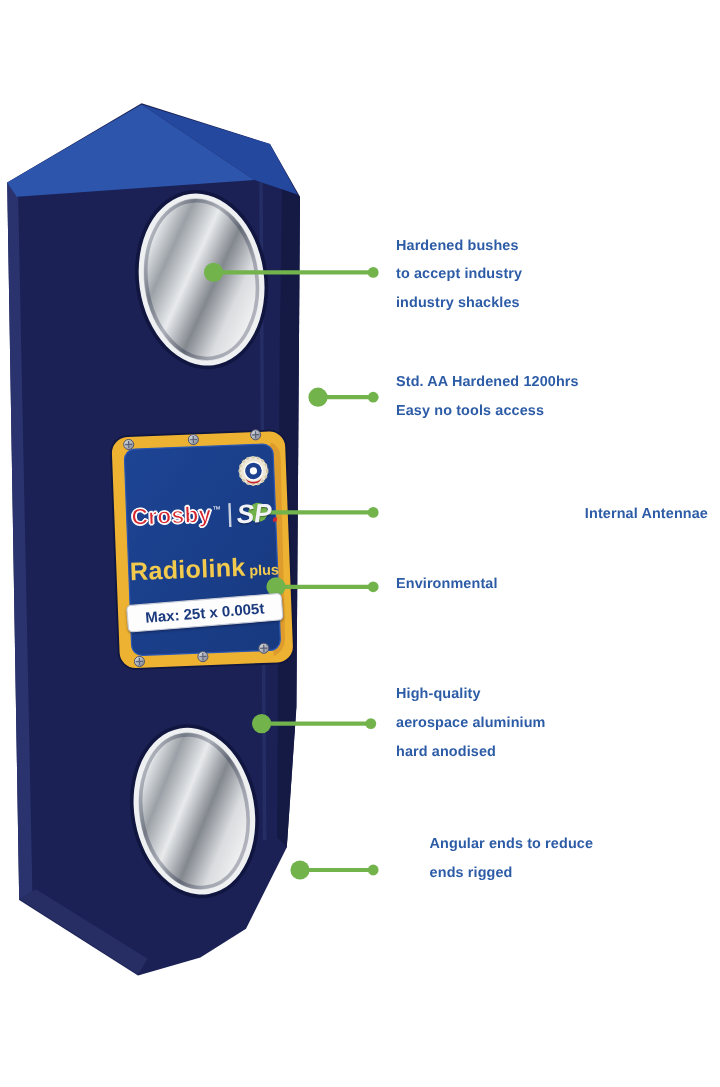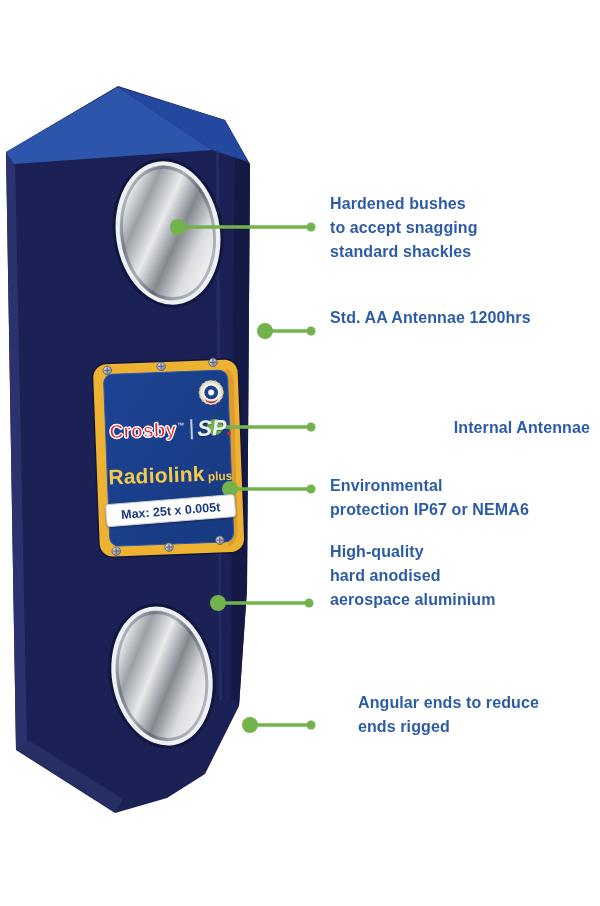--- a/index.html
+++ b/index.html
@@ -5,21 +5,21 @@
   html,body { margin:0; padding:0; background:#ffffff; }
   .stage {
     position:relative; width:600px; height:906px; background:#ffffff;
     overflow:hidden; font-family:"Liberation Sans", sans-serif;
   }
   svg.art { position:absolute; left:0; top:0; }
 
   
   .callout-text {
     position:absolute; left:330px; width:260px;
-    color:#2d5ca7; font-size:16px; font-weight:700; line-height:24px;
+    color:#2d5ca7; font-size:12px; font-weight:700; line-height:24px;
     letter-spacing:.1px;
   }
   .callout-text .cl { white-space:nowrap; }
 
   
   .label-overlay {
     position:absolute; left:92px; top:364px; width:146px; height:196px;
     transform:rotate(-2.2deg); transform-origin:0 0; pointer-events:none;
   }
   .brand-row {
@@ -188,41 +188,41 @@
       <span class="sp-dot">.</span>
     </div>
     <div class="model-row">
       <span class="model-main">Radiolink</span><span class="model-suffix">plus</span>
     </div>
     <div class="capacity-pill">Max: 25t x 0.005t</div>
   </div>
 
   <div class="callout-text" style="top:192px;">
     <div class="cl">Hardened bushes</div>
-    <div class="cl">to accept snagging</div>
-    <div class="cl">standard shackles</div>
+    <div class="cl">to accept industry</div>
+    <div class="cl">industry shackles</div>
   </div>
 
   <div class="callout-text" style="top:306px;">
-    <div class="cl">Std. AA Antennae 1200hrs</div>
+    <div class="cl">Std. AA Hardened 1200hrs</div>
+    <div class="cl">Easy no tools access</div>
   </div>
 
   <div class="callout-text" style="top:416px;text-align:right;">
     <div class="cl">Internal Antennae</div>
   </div>
 
   <div class="callout-text" style="top:474px;">
     <div class="cl">Environmental</div>
-    <div class="cl">protection IP67 or NEMA6</div>
-  </div>
-
-  <div class="callout-text" style="top:540px;">
+  </div>
+
+  <div class="callout-text" style="top:566px;">
     <div class="cl">High-quality</div>
+    <div class="cl">aerospace aluminium</div>
     <div class="cl">hard anodised</div>
-    <div class="cl">aerospace aluminium</div>
   </div>
 
   <div class="callout-text" style="top:691px;margin-left:28px;">
     <div class="cl">Angular ends to reduce</div>
     <div class="cl">ends rigged</div>
   </div>
 
 </div>
 
 </body></html>

